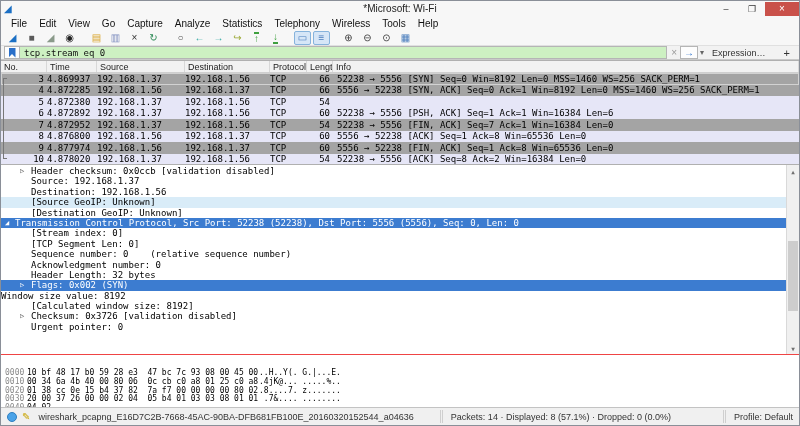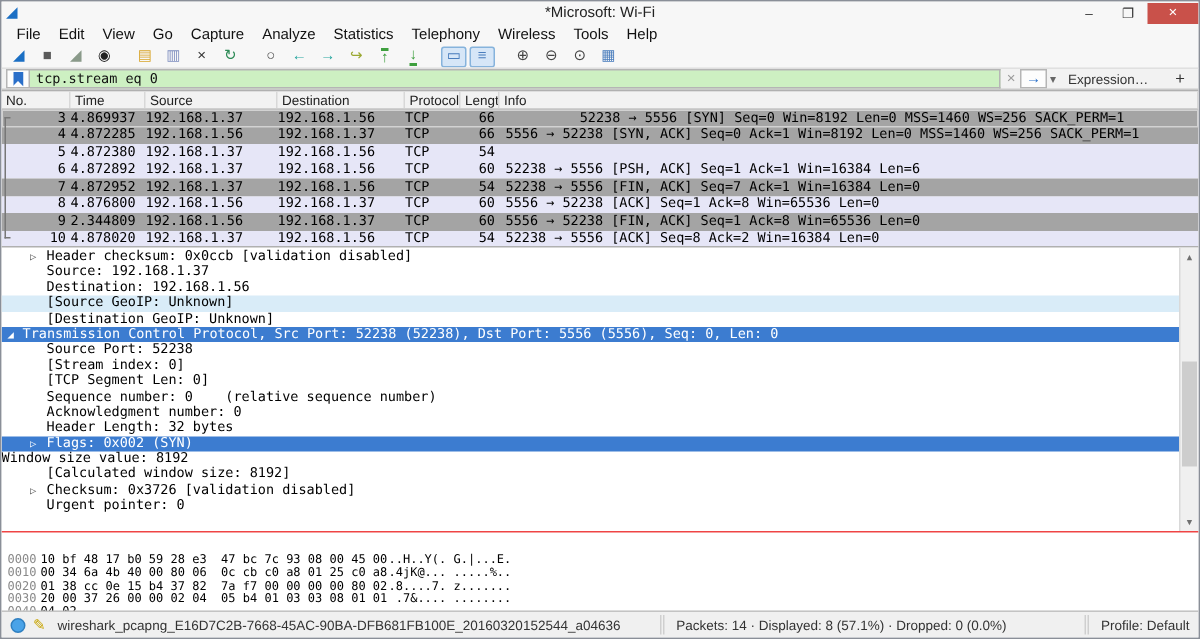--- a/index.html
+++ b/index.html
@@ -219,21 +219,21 @@
       </div>
     <div class="pl-body" id="pl-body">
       <div class="bracket"></div>
     <div class="pl-row syn focused">
           <span class="pl-cell num" style="flex: 0 0 46px;">3</span>
           <span class="pl-cell " style="flex: 0 0 50px;">4.869937</span>
           <span class="pl-cell " style="flex: 0 0 88px;">192.168.1.37</span>
           <span class="pl-cell " style="flex: 0 0 85px;">192.168.1.56</span>
           <span class="pl-cell " style="flex: 0 0 37px;">TCP</span>
           <span class="pl-cell num" style="flex: 0 0 26px;">66</span>
-          <span class="pl-cell info" style="flex: 1 1 auto; overflow: hidden; text-align: center;">52238 → 5556 [SYN] Seq=0 Win=8192 Len=0 MSS=1460 WS=256 SACK_PERM=1</span>
+          <span class="pl-cell info" style="flex: 1 1 auto; overflow: hidden;">52238 → 5556 [SYN] Seq=0 Win=8192 Len=0 MSS=1460 WS=256 SACK_PERM=1</span>
         </div>
         <div class="pl-row syn">
           <span class="pl-cell num" style="flex: 0 0 46px;">4</span>
           <span class="pl-cell " style="flex: 0 0 50px;">4.872285</span>
           <span class="pl-cell " style="flex: 0 0 88px;">192.168.1.56</span>
           <span class="pl-cell " style="flex: 0 0 85px;">192.168.1.37</span>
           <span class="pl-cell " style="flex: 0 0 37px;">TCP</span>
           <span class="pl-cell num" style="flex: 0 0 26px;">66</span>
           <span class="pl-cell info" style="flex: 1 1 auto; overflow: hidden;">5556 → 52238 [SYN, ACK] Seq=0 Ack=1 Win=8192 Len=0 MSS=1460 WS=256 SACK_PERM=1</span>
         </div>
@@ -267,21 +267,21 @@
           <span class="pl-cell num" style="flex: 0 0 46px;">8</span>
           <span class="pl-cell " style="flex: 0 0 50px;">4.876800</span>
           <span class="pl-cell " style="flex: 0 0 88px;">192.168.1.56</span>
           <span class="pl-cell " style="flex: 0 0 85px;">192.168.1.37</span>
           <span class="pl-cell " style="flex: 0 0 37px;">TCP</span>
           <span class="pl-cell num" style="flex: 0 0 26px;">60</span>
           <span class="pl-cell info" style="flex: 1 1 auto; overflow: hidden;">5556 → 52238 [ACK] Seq=1 Ack=8 Win=65536 Len=0</span>
         </div>
         <div class="pl-row syn">
           <span class="pl-cell num" style="flex: 0 0 46px;">9</span>
-          <span class="pl-cell " style="flex: 0 0 50px;">2.344809</span>
+          <span class="pl-cell " style="flex: 0 0 50px;">4.877974</span>
           <span class="pl-cell " style="flex: 0 0 88px;">192.168.1.56</span>
           <span class="pl-cell " style="flex: 0 0 85px;">192.168.1.37</span>
           <span class="pl-cell " style="flex: 0 0 37px;">TCP</span>
           <span class="pl-cell num" style="flex: 0 0 26px;">60</span>
           <span class="pl-cell info" style="flex: 1 1 auto; overflow: hidden;">5556 → 52238 [FIN, ACK] Seq=1 Ack=8 Win=65536 Len=0</span>
         </div>
         <div class="pl-row ack">
           <span class="pl-cell num" style="flex: 0 0 46px;">10</span>
           <span class="pl-cell " style="flex: 0 0 50px;">4.878020</span>
           <span class="pl-cell " style="flex: 0 0 88px;">192.168.1.37</span>
@@ -294,21 +294,20 @@
   </div>
 
   <div class="detail-pane">
     <div class="detail-lines" id="detail-lines">
         <div class="d-line"><span class="exp" style="left: 19px;">▷</span><span style="padding-left: 30px; display: inline-block;">Header checksum: 0x0ccb [validation disabled]</span></div>
         <div class="d-line"><span style="padding-left: 30px; display: inline-block;">Source: 192.168.1.37</span></div>
         <div class="d-line"><span style="padding-left: 30px; display: inline-block;">Destination: 192.168.1.56</span></div>
         <div class="d-line hl"><span style="padding-left: 30px; display: inline-block;">[Source GeoIP: Unknown]</span></div>
         <div class="d-line"><span style="padding-left: 30px; display: inline-block;">[Destination GeoIP: Unknown]</span></div>
         <div class="d-line sel"><span class="exp" style="left: 4px;">◢</span><span style="padding-left: 14px; display: inline-block;">Transmission Control Protocol, Src Port: 52238 (52238), Dst Port: 5556 (5556), Seq: 0, Len: 0</span></div>
-        <div class="d-line"><span style="padding-left: 30px; display: inline-block;">Source Port: 52238</span></div>
         <div class="d-line"><span style="padding-left: 30px; display: inline-block;">[Stream index: 0]</span></div>
         <div class="d-line"><span style="padding-left: 30px; display: inline-block;">[TCP Segment Len: 0]</span></div>
         <div class="d-line"><span style="padding-left: 30px; display: inline-block;">Sequence number: 0    (relative sequence number)</span></div>
         <div class="d-line"><span style="padding-left: 30px; display: inline-block;">Acknowledgment number: 0</span></div>
         <div class="d-line"><span style="padding-left: 30px; display: inline-block;">Header Length: 32 bytes</span></div>
         <div class="d-line sel"><span class="exp" style="left: 19px;">▷</span><span style="padding-left: 30px; display: inline-block;">Flags: 0x002 (SYN)</span></div>
         <div class="d-line"><span style="display: inline-block;">Window size value: 8192</span></div>
         <div class="d-line"><span style="padding-left: 30px; display: inline-block;">[Calculated window size: 8192]</span></div>
         <div class="d-line"><span class="exp" style="left: 19px;">▷</span><span style="padding-left: 30px; display: inline-block;">Checksum: 0x3726 [validation disabled]</span></div>
         <div class="d-line"><span style="padding-left: 30px; display: inline-block;">Urgent pointer: 0</span></div>

